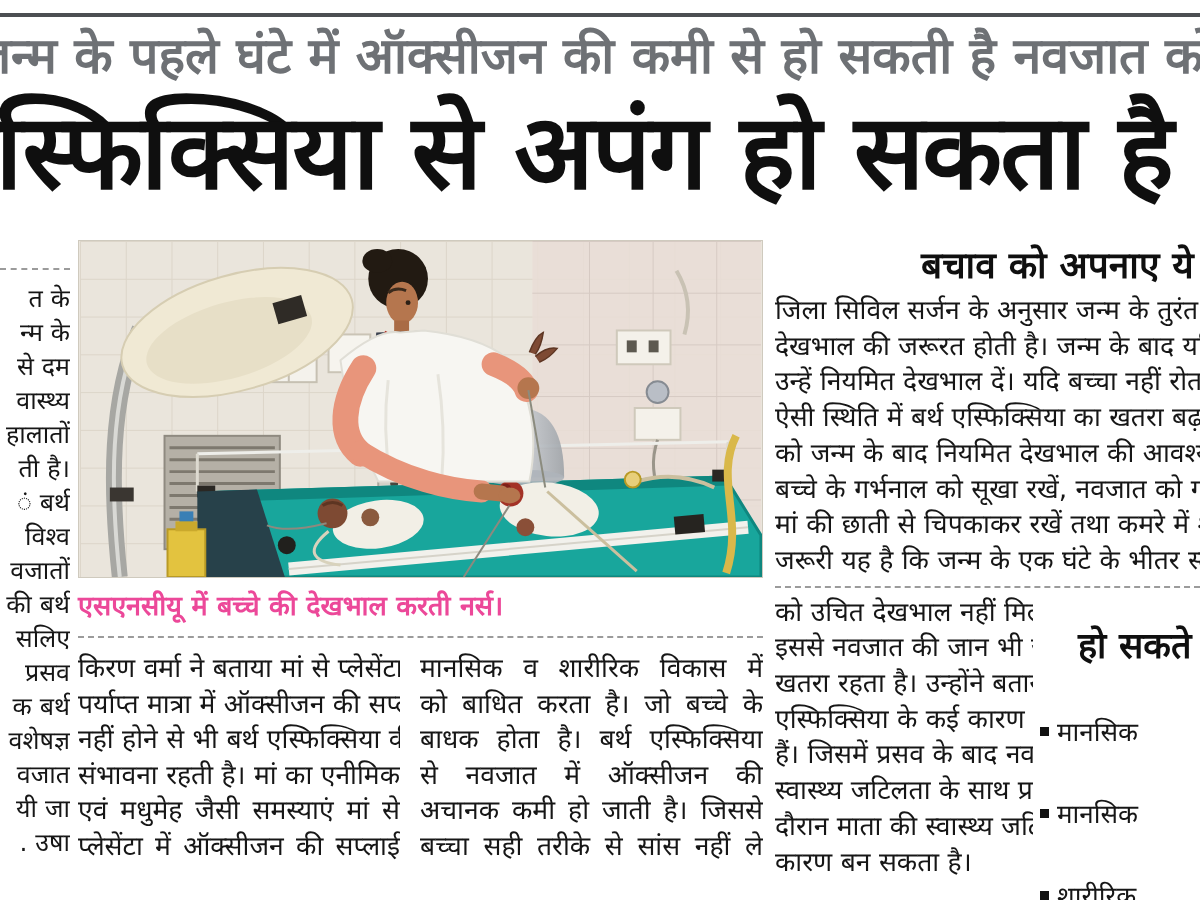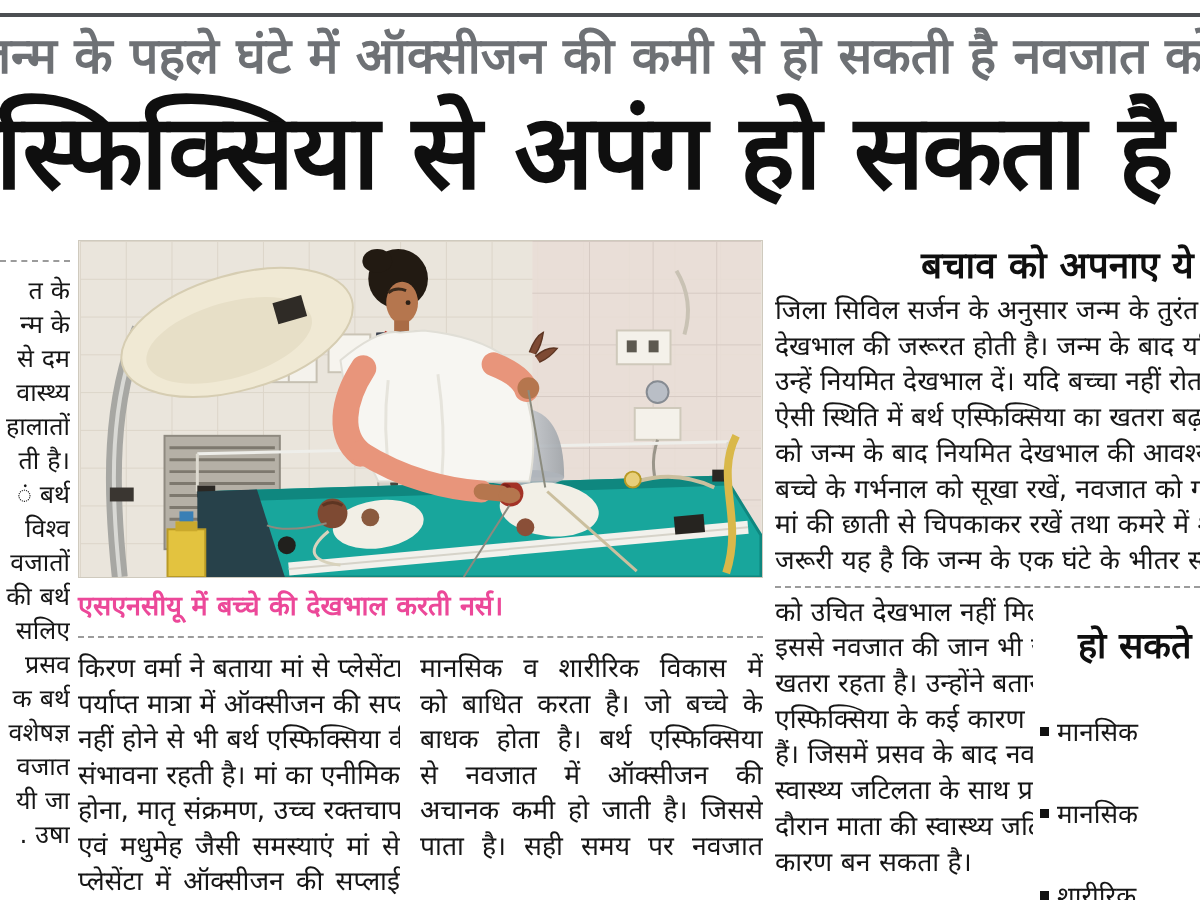--- a/index.html
+++ b/index.html
@@ -14,21 +14,21 @@
     white-space:nowrap;font-size:50px;font-weight:bold;color:#6e7175;
   }
   .strap span{display:inline-block;margin-left:-26px;letter-spacing:0px;}
   .headline{
     position:absolute;left:0;top:86px;width:1200px;height:140px;margin:0;overflow:hidden;
     white-space:nowrap;font-size:104px;line-height:132px;font-weight:800;color:#0f0f0f;letter-spacing:-2px;
   }
   .headline span{display:inline-block;margin-left:-60px;}
   .dash{border:none;border-top:2px dashed #9b9b9b;height:0;}
   
-  .left-sliver{position:absolute;left:0;top:250px;width:70px;height:620px;overflow:hidden;}
+  .left-sliver{position:absolute;left:0;top:258px;width:70px;height:620px;overflow:hidden;}
   .left-sliver .dash{margin:10px 0 12px 0;width:70px;}
   .sliver-lines{font-size:25px;line-height:34px;text-align:right;white-space:nowrap;}
   .sliver-lines div{overflow:visible;}
   
   .photo{
     position:absolute;left:78px;top:240px;width:685px;height:338px;margin:0;
     border:1px solid #cfcabe;box-sizing:border-box;overflow:hidden;background:#eae5dc;
   }
   .caption{
     position:absolute;left:78px;top:586px;width:685px;
@@ -242,33 +242,32 @@
 
   <div class="dash mid-dash"></div>
 
   <div class="two-cols">
     <div class="bodycol col-1">
 
     <div>किरण वर्मा ने बताया मां से प्लेसेंटा में</div>
         <div>पर्याप्त मात्रा में ऑक्सीजन की सप्लाई</div>
         <div>नहीं होने से भी बर्थ एस्फिक्सिया की</div>
         <div>संभावना रहती है। मां का एनीमिक</div>
-        <div>होना, मातृ संक्रमण, उच्च रक्तचाप</div>
         <div>एवं मधुमेह जैसी समस्याएं मां से</div>
         <div>प्लेसेंटा में ऑक्सीजन की सप्लाई</div>
       </div>
     <div class="col-gap"></div>
     <div class="bodycol col-2">
 
     <div>मानसिक व शारीरिक विकास में</div>
         <div>को बाधित करता है। जो बच्चे के</div>
         <div>बाधक होता है। बर्थ एस्फिक्सिया</div>
         <div>से नवजात में ऑक्सीजन की</div>
         <div>अचानक कमी हो जाती है। जिससे</div>
-        <div>पाता है। सही समय पर नवजात</div>
+        <div>बच्चा सही तरीके से सांस नहीं ले</div>
       </div>
   </div>
 
   <section class="right-col">
     <h2 class="right-head">बचाव को अपनाए ये उपाय</h2>
 
     <div class="right-para1">
 
     <div>जिला सिविल सर्जन के अनुसार जन्म के तुरंत बाद</div>
         <div>देखभाल की जरूरत होती है। जन्म के बाद यदि</div>

